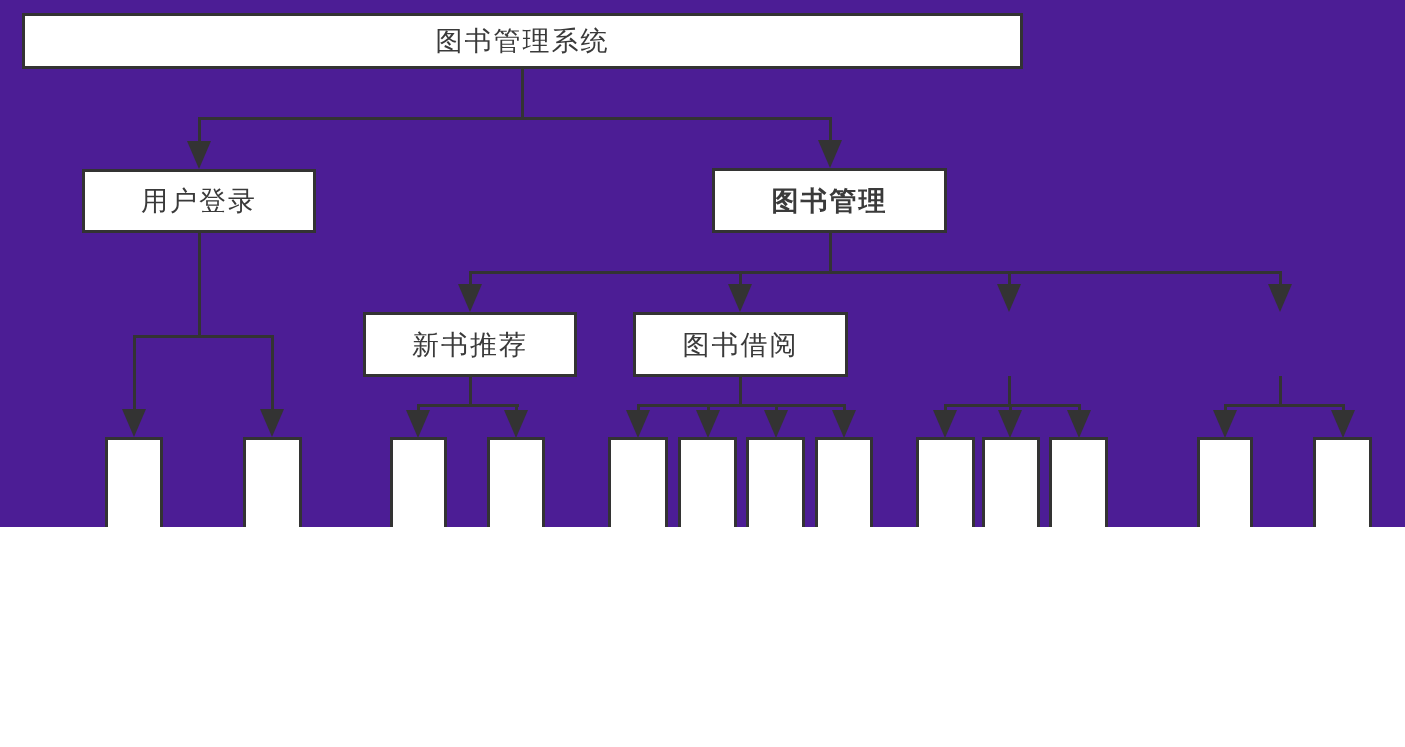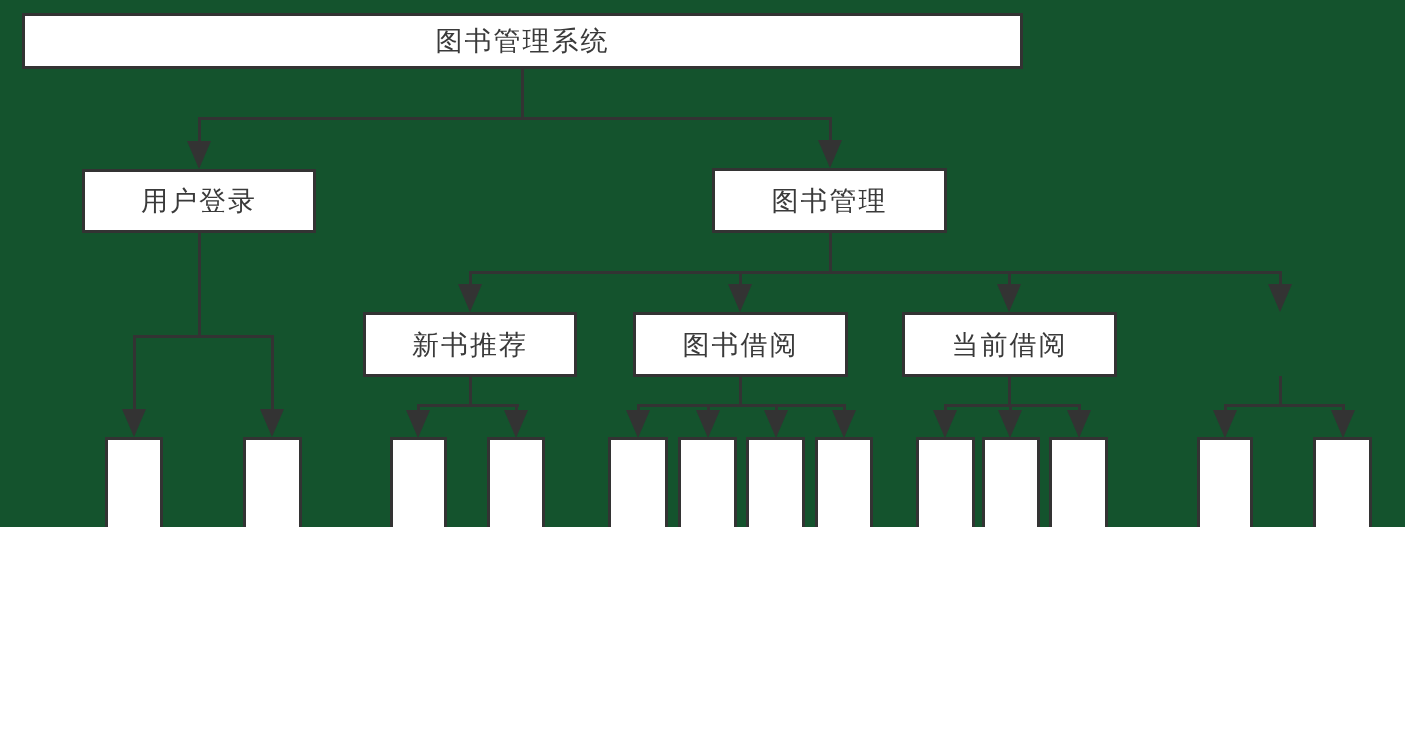--- a/index.html
+++ b/index.html
@@ -1,18 +1,18 @@
 <!DOCTYPE html>
 <html><head>
 <meta charset="utf-8">
 <style>
   * { margin:0; padding:0; box-sizing:border-box; }
   html,body { background:#ffffff; font-family:"Liberation Sans", sans-serif; }
   .canvas {
-    position:relative; width:1405px; height:527px; background:#14532d; overflow:hidden;
+    position:relative; width:1405px; height:527px; background:#4c1d95; overflow:hidden;
     color:#3a3a3a;
   }
   .node {
     position:absolute; border:3px solid #333333; background:#ffffff;
     display:flex; align-items:center; justify-content:center;
     font-size:27px; letter-spacing:2px; color:#3a3a3a; text-align:center;
   }
   .leaf .vtext {
     writing-mode:vertical-rl; text-orientation:mixed;
     letter-spacing:4px; font-size:27px; line-height:1;
@@ -37,21 +37,21 @@
   <div class="node" style="left:22px; top:13px; width:1001px; height:56px;">图书管理系统</div>
 
   <div class="line" style="left:521px; top:68px; width:3px; height:52px;"></div>
   <div class="line" style="left:198px; top:117px; width:634px; height:3px;"></div>
   <div class="line" style="left:198px; top:117px; width:3px; height:30px;"></div>
   <div class="ah" style="left:187px; top:141px;"></div>
   <div class="line" style="left:829px; top:117px; width:3px; height:30px;"></div>
   <div class="ah" style="left:818px; top:140px;"></div>
 
   <div class="node" style="left:82px; top:169px; width:234px; height:64px;">用户登录</div>
-  <div class="node" style="left:712px; top:168px; width:235px; height:65px;">图书管理</div>
+  <div class="node" style="left:712px; top:168px; width:235px; height:65px;font-weight:bold;">图书管理</div>
 
   <div class="line" style="left:198px; top:232px; width:3px; height:106px;"></div>
   <div class="line" style="left:133px; top:335px; width:141px; height:3px;"></div>
   <div class="line" style="left:133px; top:335px; width:3px; height:80px;"></div>
   <div class="ah" style="left:122px; top:409px;"></div>
   <div class="line" style="left:271px; top:335px; width:3px; height:80px;"></div>
   <div class="ah" style="left:260px; top:409px;"></div>
 
   <div class="line" style="left:829px; top:232px; width:3px; height:42px;"></div>
   <div class="line" style="left:469px; top:271px; width:813px; height:3px;"></div>
@@ -59,21 +59,20 @@
   <div class="ah" style="left:458px; top:284px;"></div>
   <div class="line" style="left:739px; top:271px; width:3px; height:20px;"></div>
   <div class="ah" style="left:728px; top:284px;"></div>
   <div class="line" style="left:1008px; top:271px; width:3px; height:20px;"></div>
   <div class="ah" style="left:997px; top:284px;"></div>
   <div class="line" style="left:1279px; top:271px; width:3px; height:20px;"></div>
   <div class="ah" style="left:1268px; top:284px;"></div>
 
   <div class="node" style="left:363px; top:312px; width:214px; height:65px;">新书推荐</div>
   <div class="node" style="left:633px; top:312px; width:215px; height:65px;">图书借阅</div>
-  <div class="node" style="left:902px; top:312px; width:215px; height:65px;">当前借阅</div>
 
   <div class="line" style="left:469px; top:376px; width:3px; height:31px;"></div>
   <div class="line" style="left:417px; top:404px; width:102px; height:3px;"></div>
   <div class="line" style="left:417px; top:404px; width:3px; height:12px;"></div>
   <div class="ah" style="left:406px; top:410px;"></div>
   <div class="line" style="left:515px; top:404px; width:3px; height:12px;"></div>
   <div class="ah" style="left:504px; top:410px;"></div>
 
   <div class="line" style="left:739px; top:376px; width:3px; height:31px;"></div>
   <div class="line" style="left:637px; top:404px; width:209px; height:3px;"></div>

